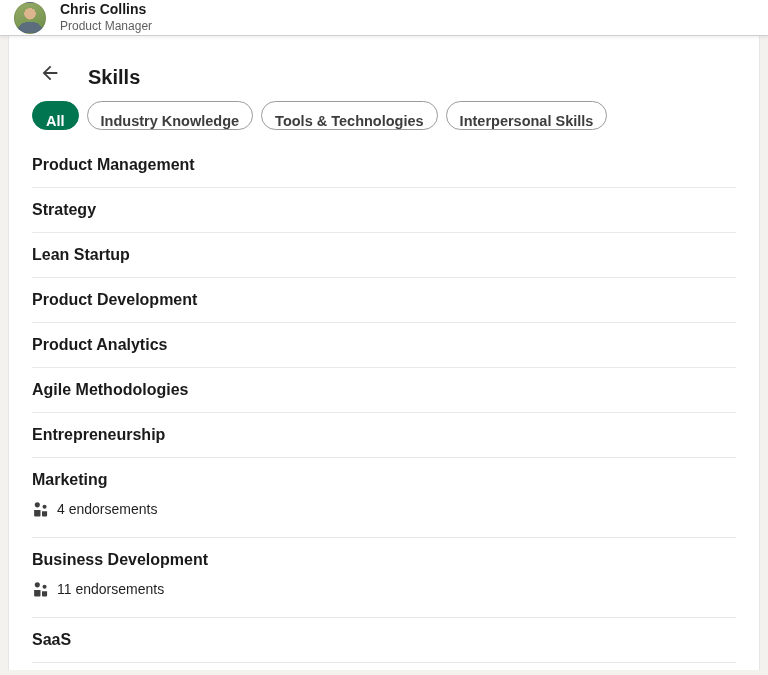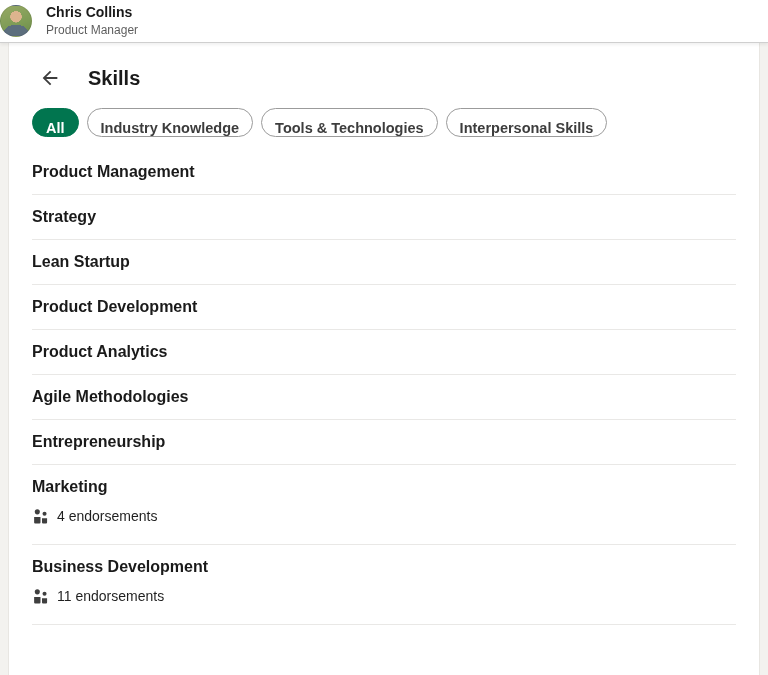--- a/index.html
+++ b/index.html
@@ -4,24 +4,25 @@
 <style>
   * { margin: 0; padding: 0; box-sizing: border-box; }
   html, body {
     width: 768px; height: 675px;
     font-family: "Liberation Sans", sans-serif;
     background: #f3f2ef;
     overflow: hidden;
   }
   
   .topbar {
-    height: 43px;
+    height: 36px;
     background: #ffffff;
     display: flex;
     align-items: center;
+    padding-left: 14px;
     border-bottom: 1px solid #cfcfcf;
     box-shadow: 0 2px 3px rgba(0,0,0,0.06);
     position: relative;
     z-index: 2;
   }
   .avatar {
     width: 32px; height: 32px;
     border-radius: 50%;
     background:
       radial-gradient(circle at 50% 36%, #dcb48e 0 23%, rgba(0,0,0,0) 24%),
@@ -45,21 +46,21 @@
     background: #ffffff;
     height: 100%;
     border-left: 1px solid #e8e6e2;
     border-right: 1px solid #e8e6e2;
     padding: 0 23px;
   }
 
   
   .title-row {
     display: flex;
-    align-items: center;
+    align-items: flex-end;
     padding-top: 17px;
     height: 53px;
   }
   .back-btn {
     width: 32px; height: 32px;
     border: none; background: transparent;
     display: flex; align-items: center; justify-content: center;
     cursor: pointer;
     margin-left: 2px;
   }
@@ -223,16 +224,20 @@
       <svg viewBox="0 0 16 16">
         <circle cx="5" cy="3.6" r="2.4"></circle>
         <path d="M2 8.4h6a0 0 0 0 1 0 0v5.2a1 1 0 0 1-1 1H3a1 1 0 0 1-1-1V8.4z"></path>
         <circle cx="11.8" cy="5.4" r="1.9"></circle>
         <path d="M9.4 9.6h4.8v4a1 1 0 0 1-1 1h-2.8a1 1 0 0 1-1-1v-4z"></path>
       </svg>
       <span class="endorsement-count">11 endorsements</span>
     </div>
   </div>
 
+  <div class="skill-row">
+    <div class="skill-name">SaaS</div>
+
+  </div>
 </div>
 
   </main>
 </div>
 
 </body></html>

